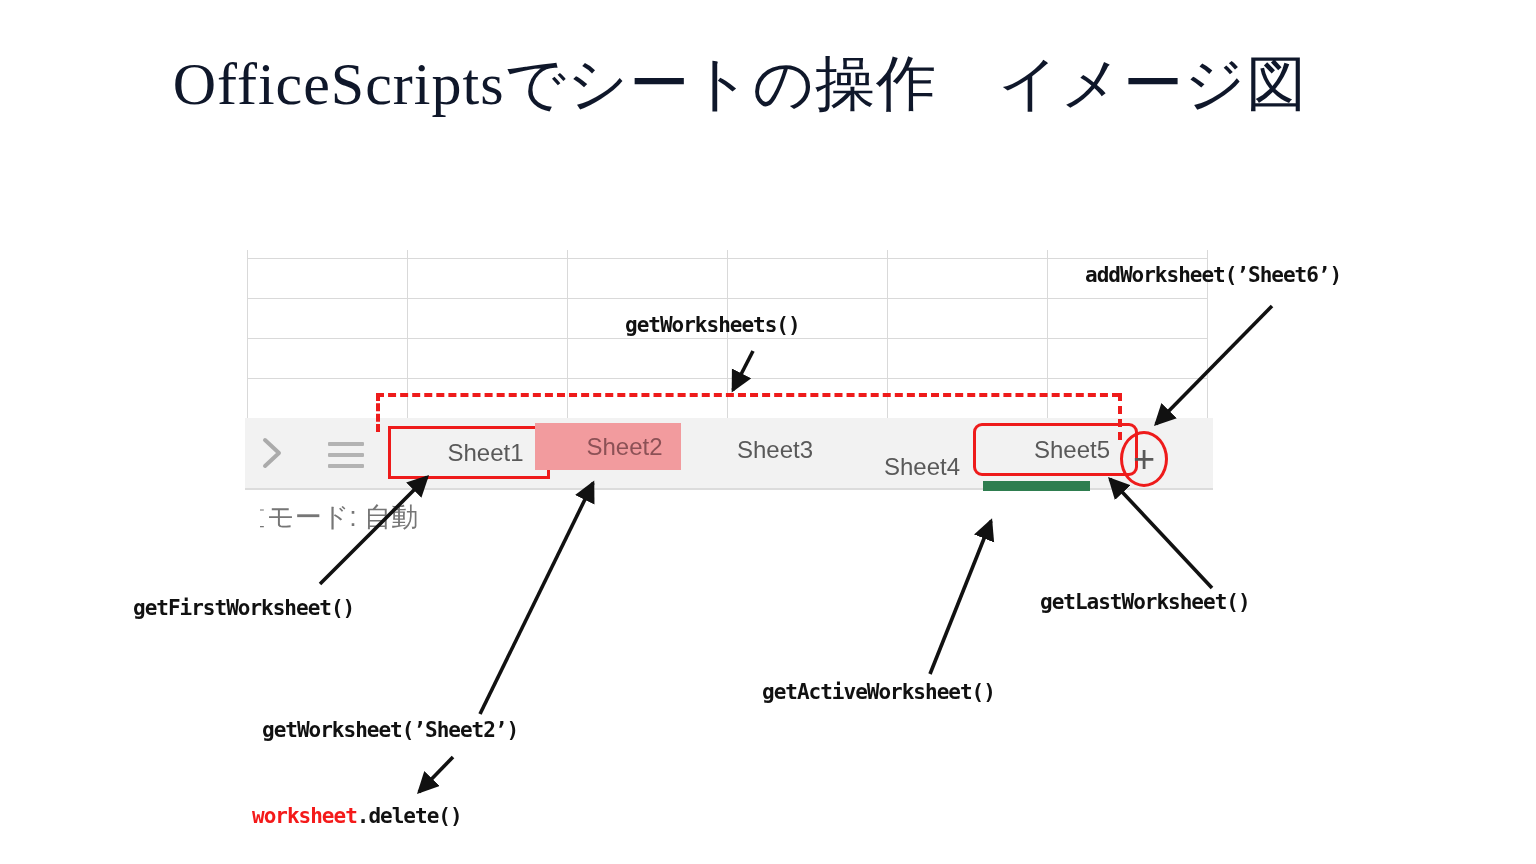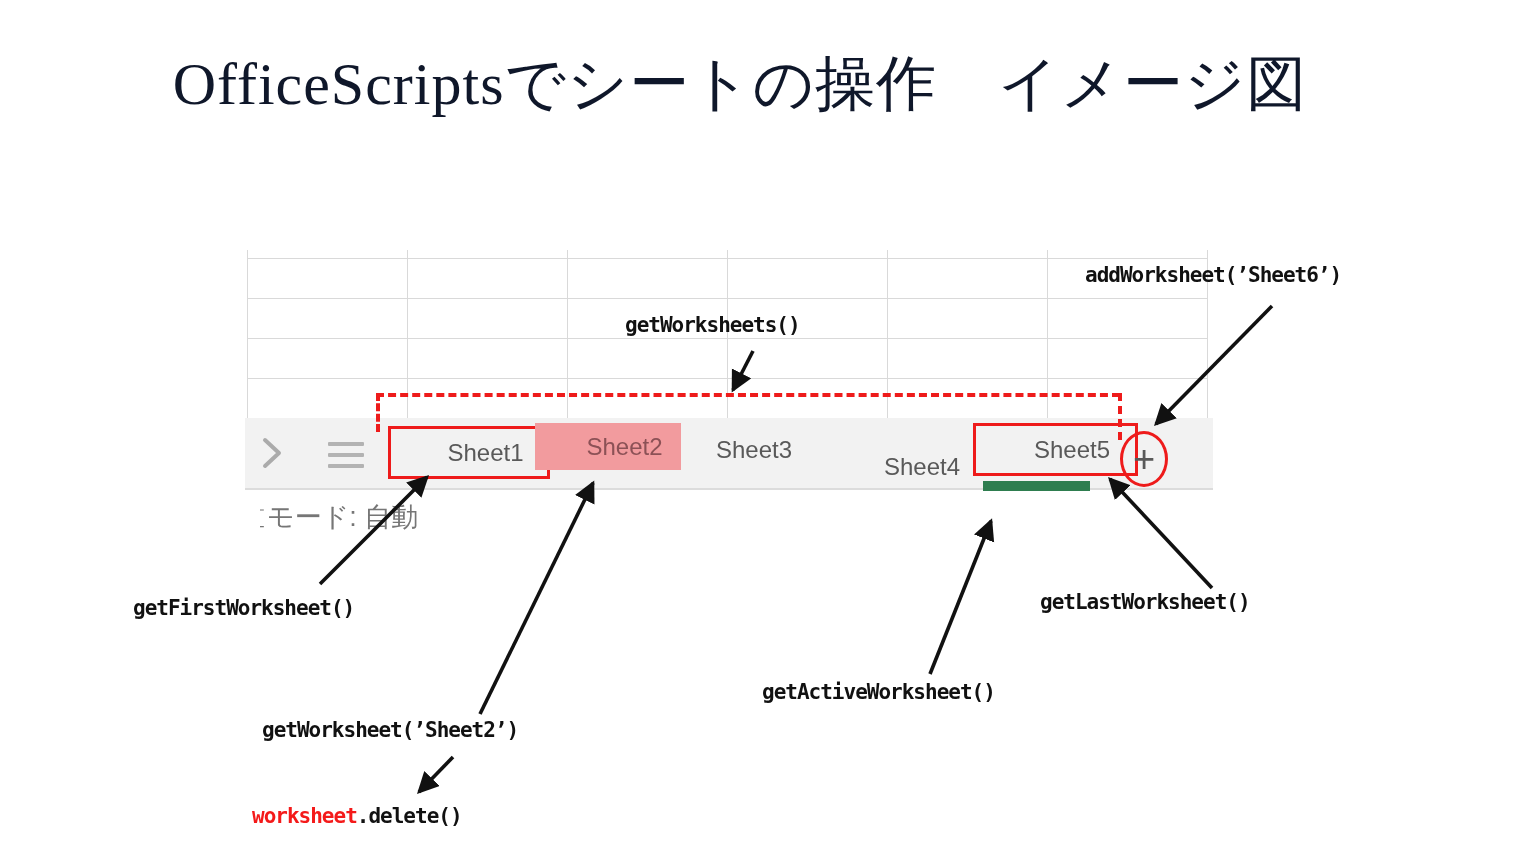--- a/index.html
+++ b/index.html
@@ -86,29 +86,29 @@
   </div>
 
   <div class="abs tab boxed" style="left:143px;top:8px;width:123px;">
     <span>Sheet1</span>
   </div>
 
   <div class="abs tab highlight" style="left:290px;top:5px;width:113px;">
     <span>Sheet2</span>
   </div>
 
-  <div class="abs tab" style="left:420px;top:8px;width:112px;justify-content:center;">
+  <div class="abs tab" style="left:441px;top:8px;width:112px;justify-content:center;">
     <span>Sheet3</span>
   </div>
 
   <div class="abs tab" style="left:588px;top:25px;width:112px;">
     <span>Sheet4</span>
   </div>
 
-  <div class="abs tab boxed" style="left:728px;top:5px;width:126px;">
+  <div class="abs tab boxed" style="left:728px;top:5px;width:126px;border-radius:9px;">
     <span>Sheet5</span>
   </div>
 
   <div class="abs greenbar"></div>
 
   <div class="abs addcircle">
     <span>+</span>
   </div>
 </div>
 

